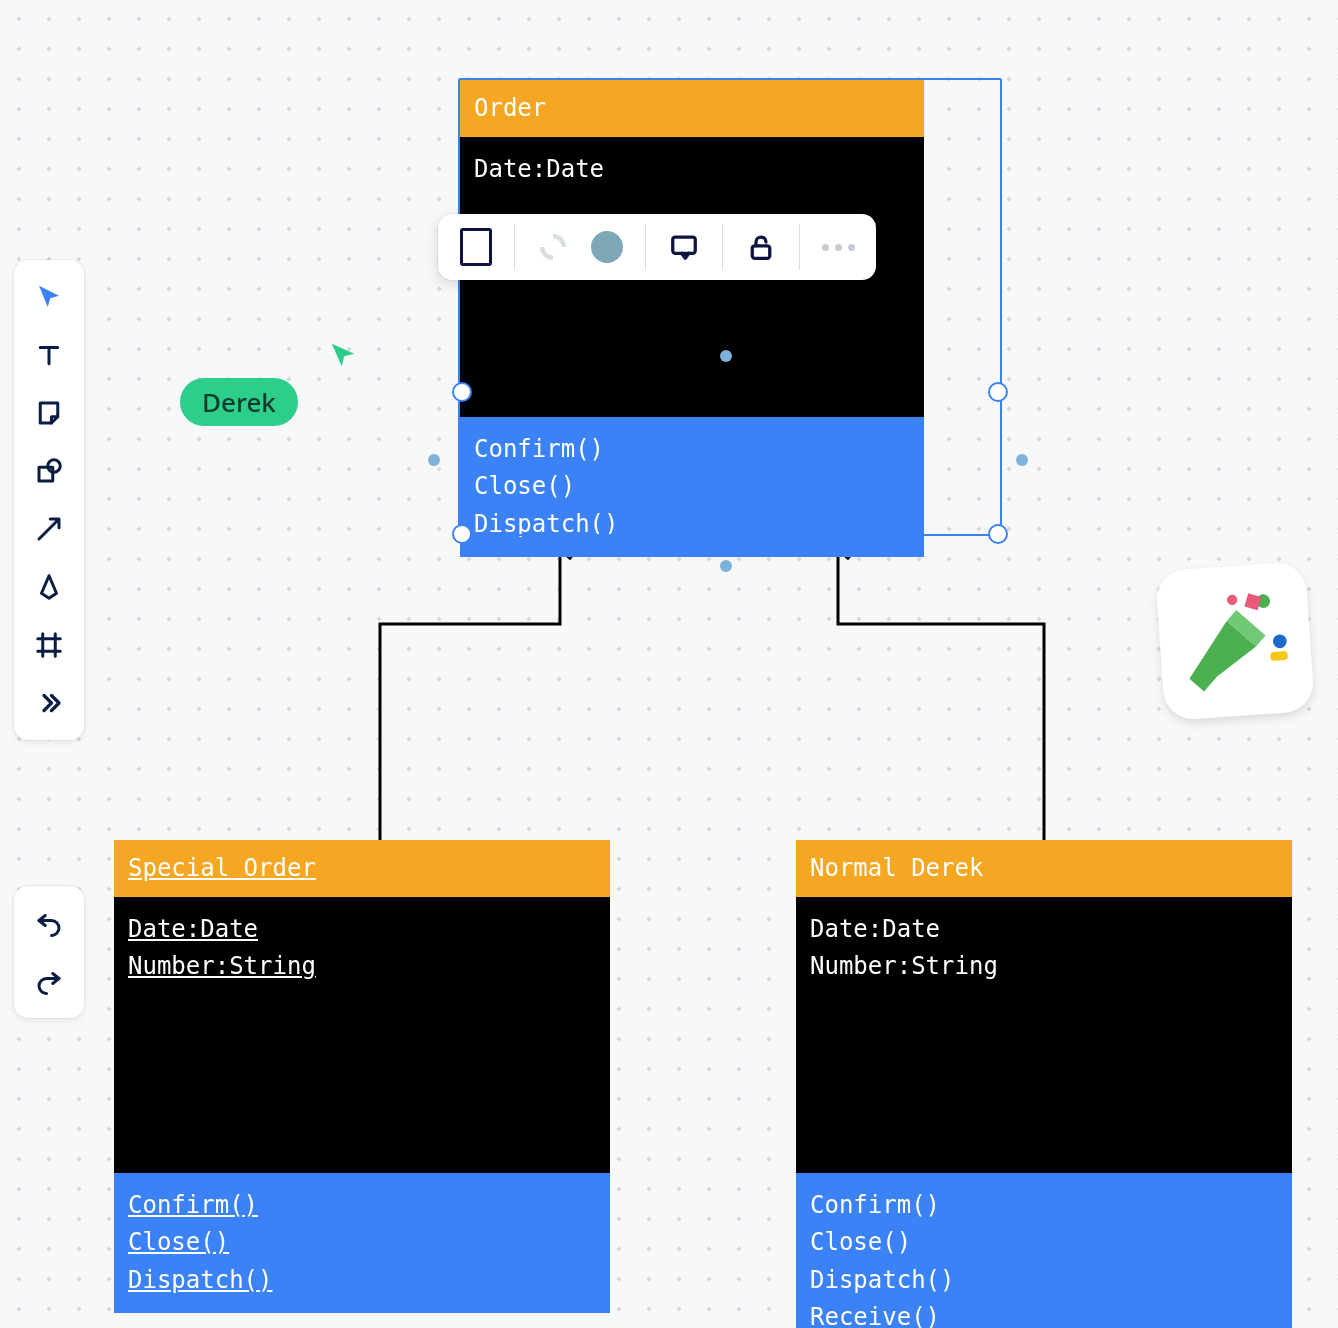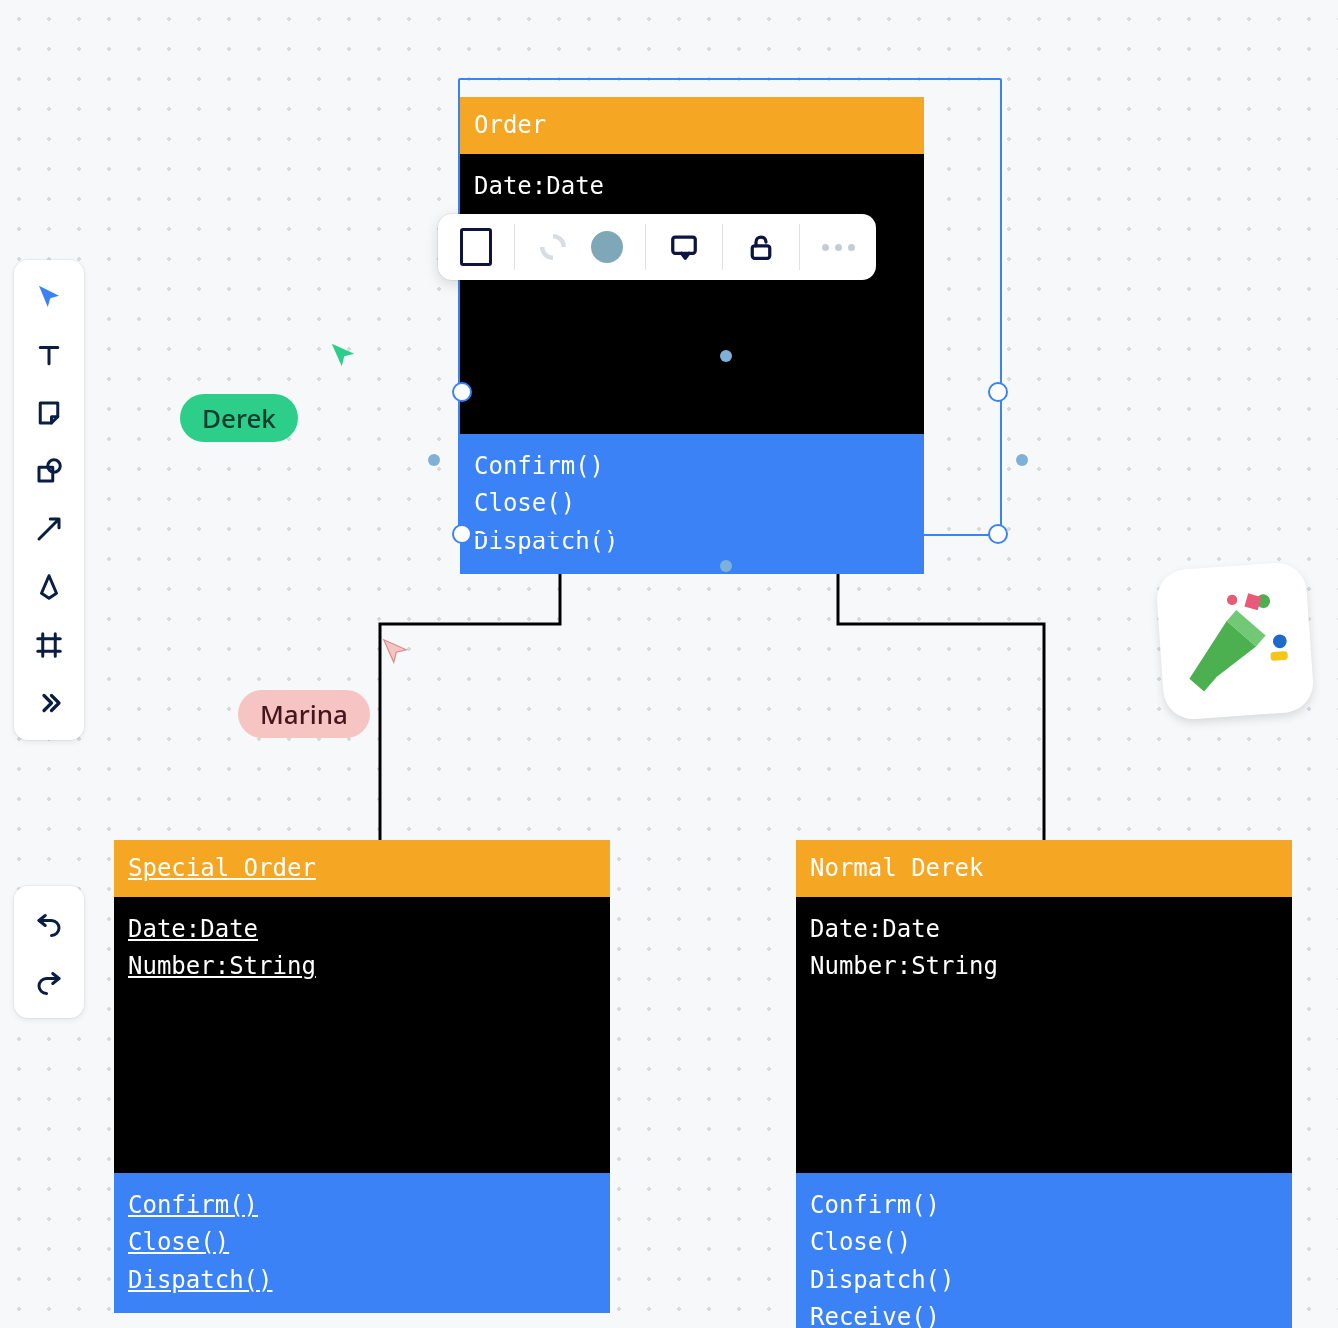--- a/index.html
+++ b/index.html
@@ -78,21 +78,21 @@
   .fb-icon{width:32px;height:32px;display:flex;align-items:center;justify-content:center;color:#0d1440;}
   .fb-icon svg{width:30px;height:30px;stroke:currentColor;fill:none;stroke-width:2.6;stroke-linecap:round;stroke-linejoin:round;}
   .more-dots{display:flex;gap:6px;}
   .more-dots span{width:7px;height:7px;border-radius:50%;background:#c6ccd4;}
 
   
   .user-tag{
     position:absolute;display:flex;align-items:center;gap:8px;
     font-family:-apple-system,system-ui,sans-serif;font-size:26px;font-weight:500;
   }
-  .user-tag .bubble{padding:6px 22px;border-radius:26px;margin-top:16px;}
+  .user-tag .bubble{padding:6px 22px;border-radius:26px;}
   .derek .bubble{background:#2dce89;color:#073b2c;}
   .marina .bubble{background:#f7c4c4;color:#43151c;}
   .cursor-arrow{width:30px;height:30px;}
 
   
   svg.conn{position:absolute;top:0;left:0;width:1338px;height:1328px;pointer-events:none;}
 
   
   .sticker{
     position:absolute;width:150px;height:150px;
@@ -114,21 +114,21 @@
       <marker id="arrowhead" markerWidth="14" markerHeight="14" refX="7" refY="4" orient="auto">
         <path d="M1,8 L7,1 L13,8" fill="none" stroke="#000" stroke-width="2"></path>
       </marker>
     </defs>
 
     <path d="M 380 840 L 380 624 L 560 624 L 560 540" fill="none" stroke="#000" stroke-width="3" marker-end="url(#arrowhead)"></path>
 
     <path d="M 1044 840 L 1044 624 L 838 624 L 838 540" fill="none" stroke="#000" stroke-width="3" marker-end="url(#arrowhead)"></path>
   </svg>
 
-  <div class="class-box" style="left:460px;top:97px;width:464px;">
+  <div class="class-box" style="left:460px;top:80px;width:464px;">
     <div class="ch"><span>Order</span></div>
     <div class="ca" style="height:252px;">
       <div class="row">Date:Date</div>
     </div>
     <div class="cm">
       <div class="row">Confirm()</div>
       <div class="row">Close()</div>
       <div class="row">Dispatch()</div>
     </div>
   </div>
@@ -205,26 +205,20 @@
     </div>
   </div>
 
   <div class="user-tag derek" style="left:180px;top:340px;flex-direction:column;align-items:flex-end;">
     <svg class="cursor-arrow" viewBox="0 0 24 24" style="transform:translate(60px,0);">
         <path d="M3 3l18 8-8 2-2 8z" fill="#2dce89"></path>
       </svg>
     <div class="bubble"><span>Derek</span></div>
   </div>
 
-  <div class="user-tag marina" style="left:238px;top:636px;flex-direction:column;align-items:flex-end;">
-    <svg class="cursor-arrow" viewBox="0 0 24 24" style="transform:translate(40px,0);">
-        <path d="M3 3l18 8-8 2-2 8z" fill="#f7c4c4" stroke="#d98e8e" stroke-width="1"></path>
-      </svg>
-    <div class="bubble"><span>Marina</span></div>
-  </div>
 
   <div class="sticker" style="left:1160px;top:566px;">
     <svg viewBox="0 0 64 64" width="110" height="110">
       <path d="M20 52 L12 60 L4 52 L28 20 L44 36 Z" fill="#4caf50"></path>
       <path d="M28 20 L44 36 L50 30 L34 14 Z" fill="#71c975"></path>
       <circle cx="50" cy="10" r="4" fill="#4caf50"></circle>
       <circle cx="58" cy="34" r="4" fill="#1e6acb"></circle>
       <rect x="40" y="6" width="8" height="8" fill="#e85a78" transform="rotate(20 44 10)"></rect>
       <rect x="52" y="40" width="10" height="5" rx="2" fill="#f5c518"></rect>
       <circle cx="32" cy="8" r="3" fill="#e85a78"></circle>

